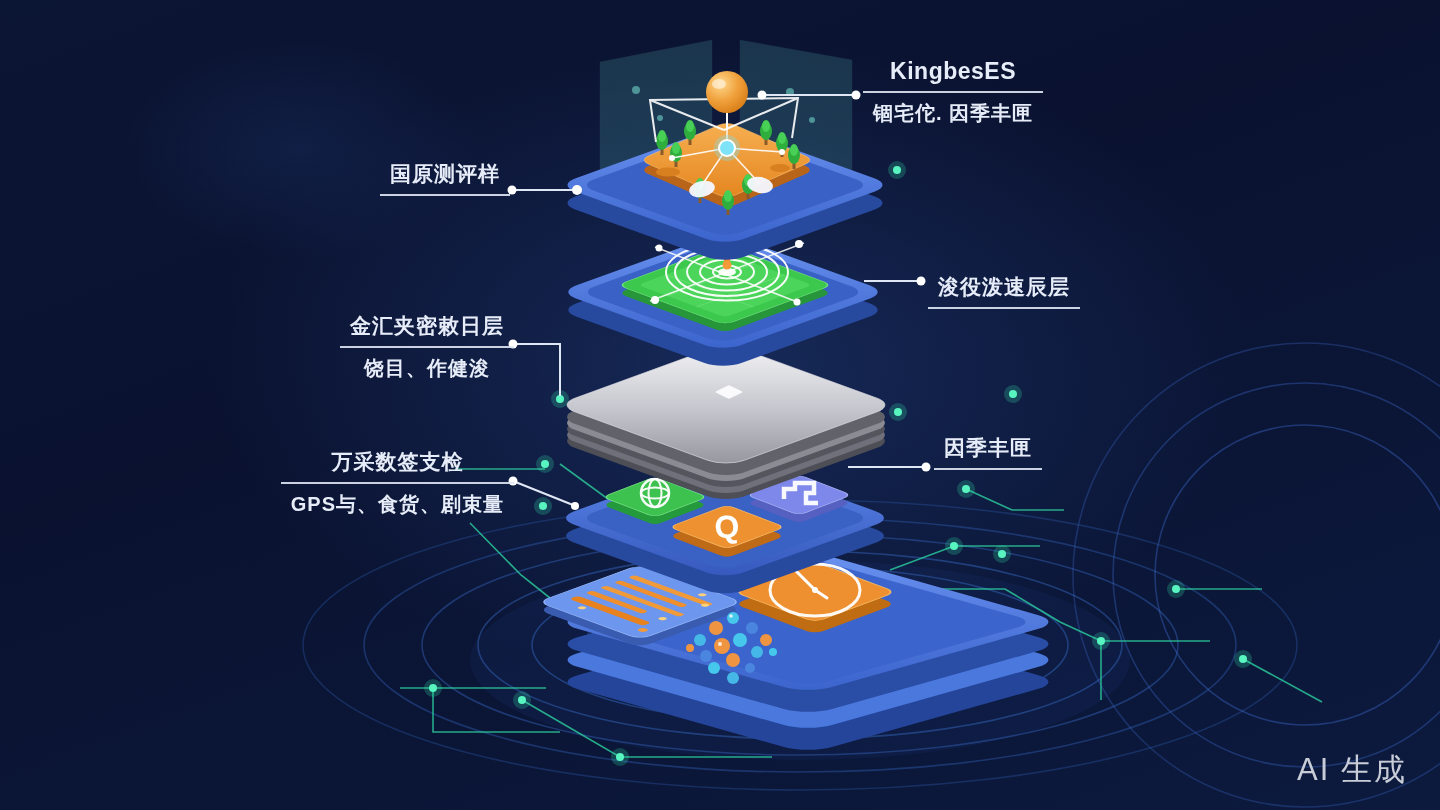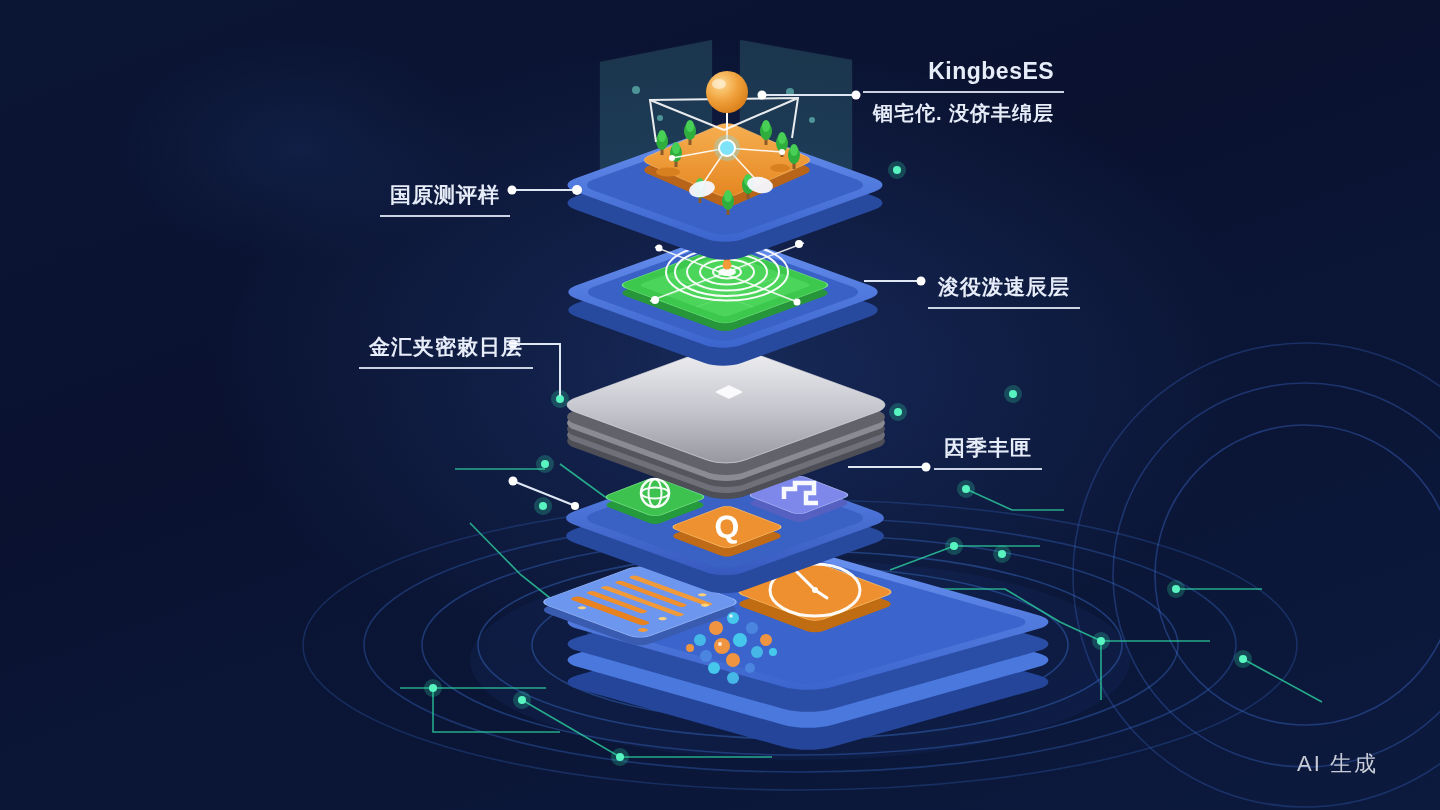--- a/index.html
+++ b/index.html
@@ -11,31 +11,31 @@
   #scene{position:absolute;left:0;top:0;}
   .lbl{position:absolute;color:#e6ecf8;z-index:5;}
   .lbl .l1{
     display:block;font-size:21px;font-weight:bold;letter-spacing:1px;
     white-space:nowrap;padding:0 10px 6px;border-bottom:2px solid rgba(223,231,245,.9);
   }
   .lbl .l2{
     display:block;font-size:20px;font-weight:bold;letter-spacing:1px;
     white-space:nowrap;padding:7px 10px 0;
   }
-  .lbl.left-anchor{text-align:right;}
-  .lbl.right-anchor{text-align:center;margin-top:21px;}
+  .lbl.left-anchor{text-align:center;}
+  .lbl.right-anchor{text-align:center;}
   #lbl-top-right{left:863px;top:58px;}
   #lbl-top-right .l1{font-size:23px;letter-spacing:.5px;}
   #lbl-upper-left{right:930px;top:160px;}
-  #lbl-mid-left{right:907px;top:312px;}
+  #lbl-mid-left{right:926px;top:312px;}
   #lbl-bottom-left{right:926px;top:448px;}
   #lbl-mid-right{left:928px;top:248px;margin-top:25px;}
   #lbl-low-right{left:934px;top:434px;}
   #watermark{
-    position:absolute;left:1297px;top:749px;font-size:22px;letter-spacing:2px;
+    position:absolute;left:1297px;top:749px;font-size:31px;letter-spacing:2px;
     color:#c7ccd6;z-index:6;font-weight:normal;
   }
 </style>
 </head>
 <body>
 
 <div id="stage">
 
 <svg id="scene" width="1440" height="810" viewBox="0 0 1440 810">
   <defs>
@@ -388,31 +388,36 @@
     <circle cx="513" cy="344" r="4.5"></circle>
     <circle cx="513" cy="481" r="4.5"></circle>
         <circle cx="575" cy="506" r="4"></circle>
     <circle cx="921" cy="281" r="4.5"></circle>
     <circle cx="926" cy="467" r="4.5"></circle>
   </g>
 </svg>
 
 <div class="lbl left-anchor" id="lbl-top-right">
   <span class="l1">KingbesES</span>
-  <span class="l2">锢宅佗. 没侪丰绵层</span>
+  <span class="l2">锢宅佗. 因季丰匣</span>
 </div>
 
 <div class="lbl right-anchor" id="lbl-upper-left">
   <span class="l1">国原测评样</span>
 </div>
 
 <div class="lbl right-anchor" id="lbl-mid-left">
   <span class="l1">金汇夹密敕日层</span>
-</div>
-
+  <span class="l2">饶目、作健浚</span>
+</div>
+
+<div class="lbl right-anchor" id="lbl-bottom-left">
+  <span class="l1">万采数签支检</span>
+  <span class="l2">GPS与、食货、剧束量</span>
+</div>
 
 <div class="lbl left-anchor" id="lbl-mid-right">
   <span class="l1">浚役泼速辰层</span>
 </div>
 
 <div class="lbl left-anchor" id="lbl-low-right">
   <span class="l1">因季丰匣</span>
 </div>
 
 <div id="watermark">AI 生成</div>

